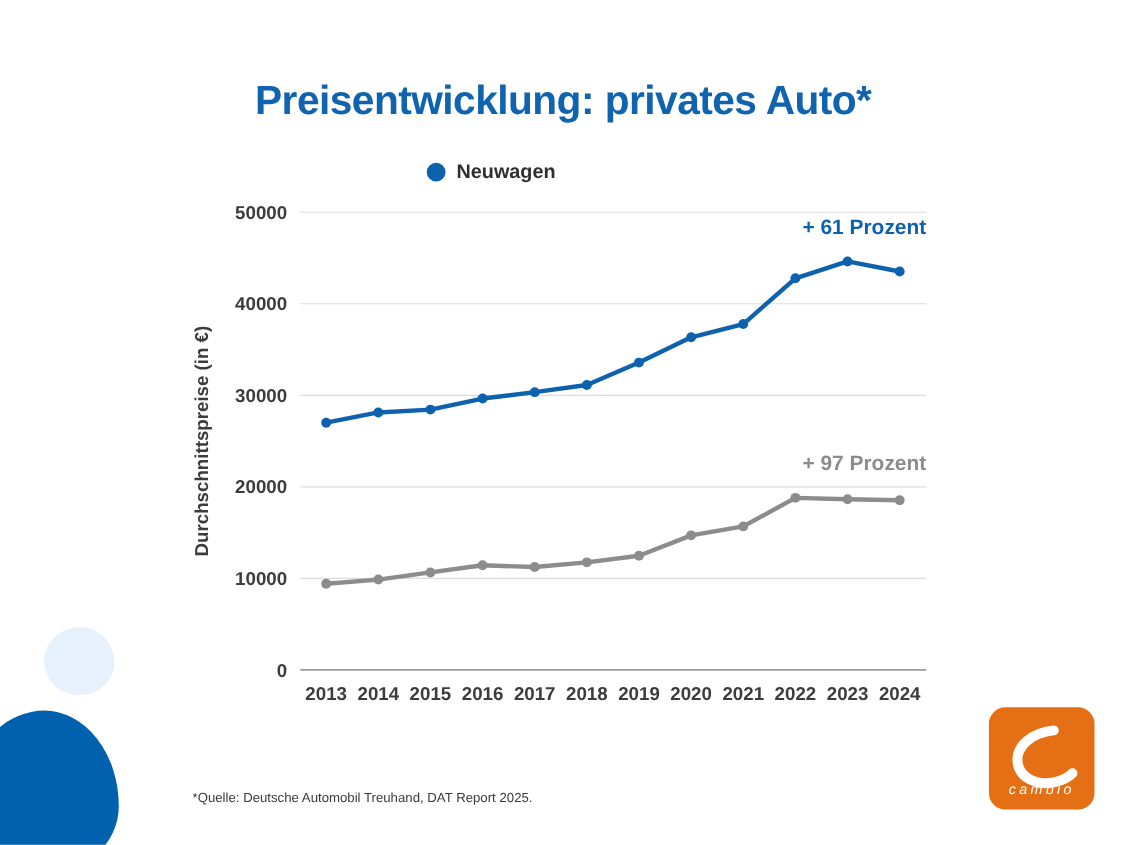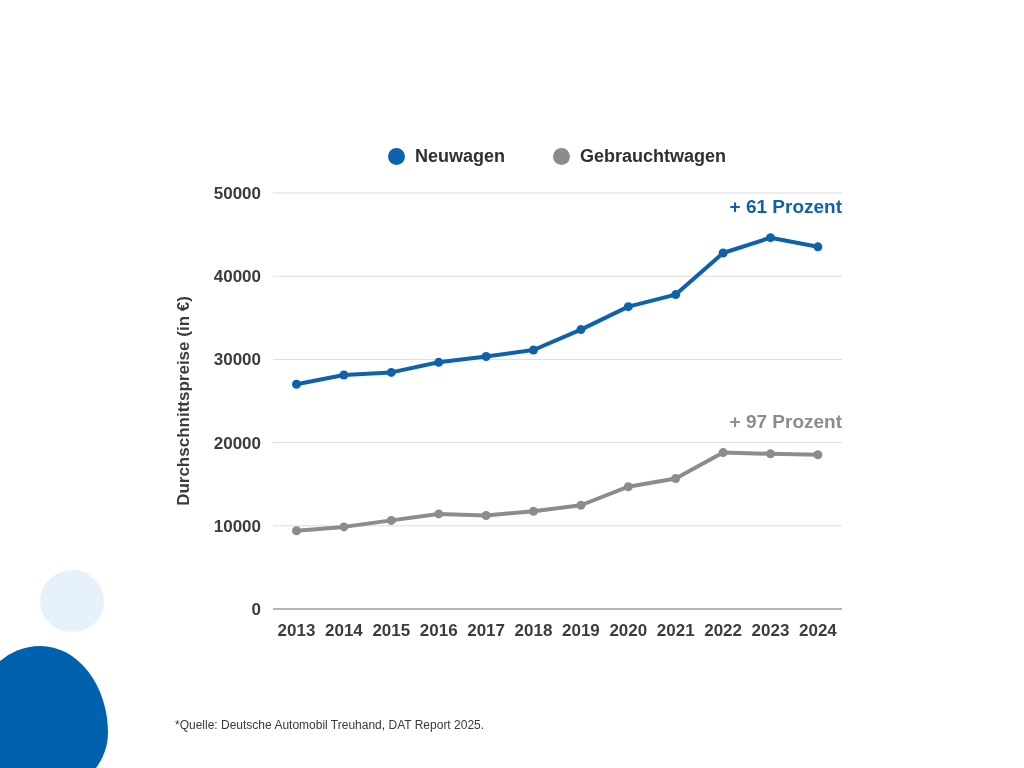--- a/index.html
+++ b/index.html
@@ -31,29 +31,26 @@
     color:#ffffff;font-size:13px;font-style:italic;letter-spacing:3px;}
 </style>
 </head>
 <body>
 
 <div class="slide">
 
   <div class="deco-circle"></div>
   <div class="deco-blob"></div>
 
+  <h1 class="title">Preisentwicklung: privates Auto*</h1>
 
   <div class="legend">
     <div class="legend-item">
       <span class="legend-dot" style="background: rgb(14, 98, 173);"></span>
       <span class="legend-label">Neuwagen</span>
-    </div>
-    <div class="legend-item">
-      <span class="legend-dot" style="background: rgb(140, 140, 140);"></span>
-      <span class="legend-label">Gebrauchtwagen</span>
     </div>
   </div>
 
   <svg id="chart" class="chart-svg" width="690" height="475" viewBox="0 0 690 475">
       <line x1="108" y1="434" x2="677" y2="434" stroke="#9C9C9C" stroke-width="1.5"></line>
       <text x="96" y="440" text-anchor="end" font-size="17" font-weight="bold" fill="#3C3C3C">0</text>
       <line x1="108" y1="350.8" x2="677" y2="350.8" stroke="#DCDCDC" stroke-width="1"></line>
       <text x="96" y="356.8" text-anchor="end" font-size="17" font-weight="bold" fill="#3C3C3C">10000</text>
       <line x1="108" y1="267.6" x2="677" y2="267.6" stroke="#DCDCDC" stroke-width="1"></line>
       <text x="96" y="273.6" text-anchor="end" font-size="17" font-weight="bold" fill="#3C3C3C">20000</text>
@@ -101,14 +98,20 @@
       <circle cx="463.3" cy="311.696" r="4.5" fill="#8C8C8C"></circle>
       <circle cx="510.7" cy="303.5424" r="4.5" fill="#8C8C8C"></circle>
       <circle cx="558.0999999999999" cy="277.584" r="4.5" fill="#8C8C8C"></circle>
       <circle cx="605.5" cy="278.832" r="4.5" fill="#8C8C8C"></circle>
       <circle cx="652.9" cy="279.7472" r="4.5" fill="#8C8C8C"></circle>
       <text x="677" y="252.584" text-anchor="end" font-size="19" font-weight="bold" fill="#8C8C8C">+ 97 Prozent</text>
     </svg>
 
   <div class="source">*Quelle: Deutsche Automobil Treuhand, DAT Report 2025.</div>
 
+  <div class="logo">
+    <svg width="96" height="93" viewBox="0 0 96 93">
+      <path d="M59 21 C38 23, 25 36, 26 49 C27 63, 42 72, 60 68 C67 66.5, 72 64, 76 60" fill="none" stroke="#ffffff" stroke-width="9" stroke-linecap="round"></path>
+    </svg>
+    <div class="logo-word">cambio</div>
+  </div>
 
 </div>
 
 </body></html>

